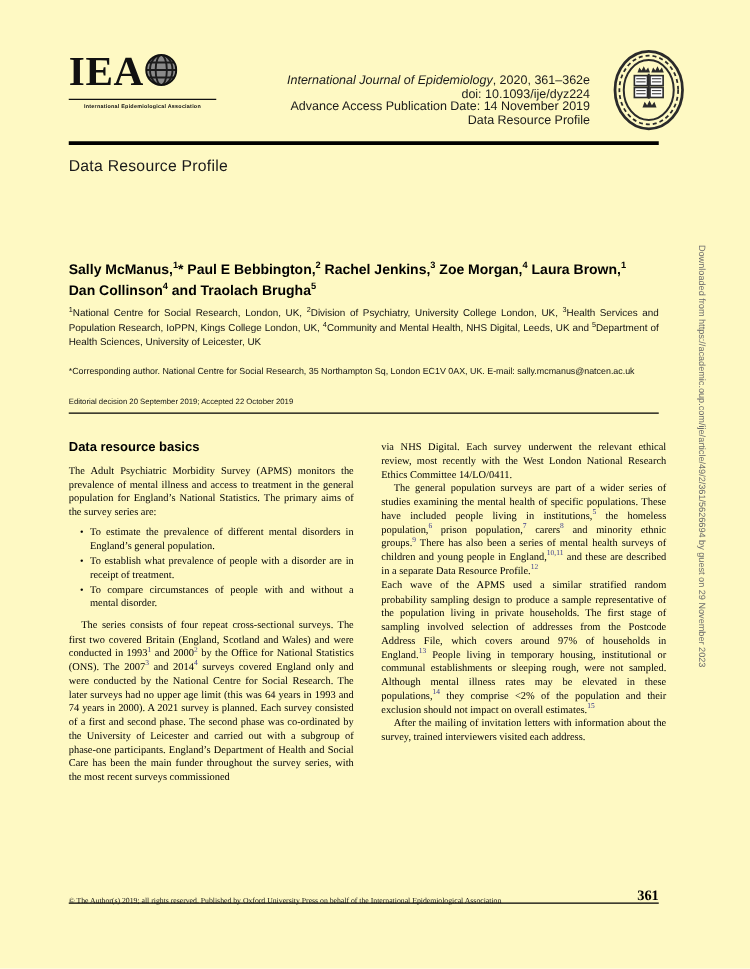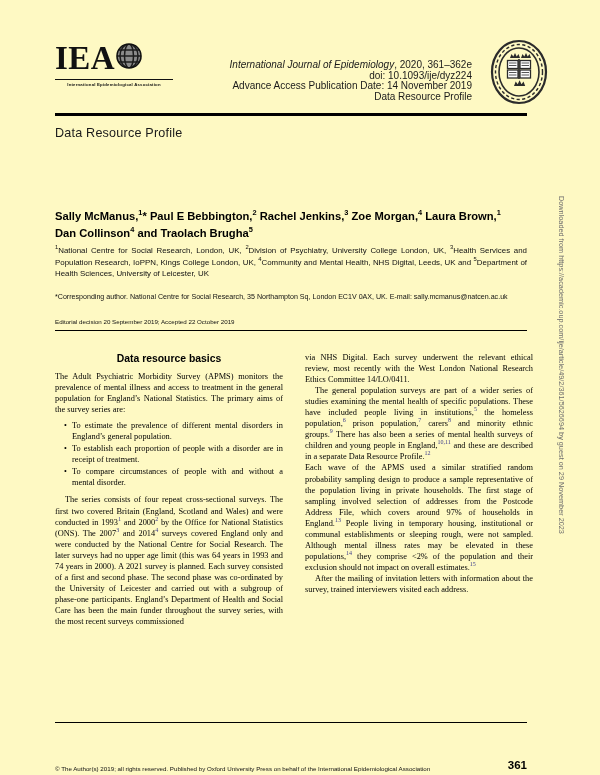--- a/index.html
+++ b/index.html
@@ -194,21 +194,21 @@
   }
   .col-left  { left: 55px; }
   .col-right { left: 305px; }
 
   .sec-head {
     font-family: "Liberation Sans", sans-serif;
     font-size: 10.4px;
     font-weight: bold;
     line-height: 13px;
     margin: 0 0 6px 0;
-    text-align: center;
+    text-align: left;
     color: #000;
   }
   .sec-head.spaced { margin-top: 22px; }
 
   .col p {
     margin: 0;
     text-indent: 0;
   }
   .col p.indent { text-indent: 10px; }
 
@@ -243,23 +243,23 @@
     position: absolute;
     left: 55px;
     top: 722px;
     width: 472px;
     height: 0.7px;
     background: #000;
   }
   .footer {
     position: absolute;
     left: 55px;
-    top: 764px;
-    width: 472px;
-    font-family: Liberation Sans, sans-serif;
+    top: 716px;
+    width: 472px;
+    font-family: Liberation Serif, serif;
     font-size: 6.2px;
     line-height: 9px;
     color: #111;
   }
   .footer .pageno {
     position: absolute;
     right: 0;
     top: -3px;
     font-size: 11.5px;
     font-weight: bold;
@@ -357,21 +357,21 @@
   <div class="corresponding">*Corresponding author. National Centre for Social Research, 35 Northampton Sq, London EC1V 0AX, UK. E-mail: sally.mcmanus@natcen.ac.uk</div>
 
   <div class="editorial">Editorial decision 20 September 2019; Accepted 22 October 2019</div>
   <div class="editorial-rule"></div>
 
   <div class="col col-left">
     <h2 class="sec-head">Data resource basics</h2>
     <p>The Adult Psychiatric Morbidity Survey (APMS) monitors the prevalence of mental illness and access to treatment in the general population for England’s National Statistics. The primary aims of the survey series are:</p>
     <ul>
         <li>To estimate the prevalence of different mental disorders in England’s general population.</li>
-        <li>To establish each proportion of people with a disorder are in receipt of treatment.</li>
+        <li>To establish what prevalence of people with a disorder are in receipt of treatment.</li>
         <li>To compare circumstances of people with and without a mental disorder.</li>
       </ul>
     <p class="indent">The series consists of four repeat cross-sectional surveys. The first two covered Britain (England, Scotland and Wales) and were conducted in 1993<sup class="cit">1</sup> and 2000<sup class="cit">2</sup> by the Office for National Statistics (ONS). The 2007<sup class="cit">3</sup> and 2014<sup class="cit">4</sup> surveys covered England only and were conducted by the National Centre for Social Research. The later surveys had no upper age limit (this was 64 years in 1993 and 74 years in 2000). A 2021 survey is planned. Each survey consisted of a first and second phase. The second phase was co-ordinated by the University of Leicester and carried out with a subgroup of phase-one participants. England’s Department of Health and Social Care has been the main funder throughout the survey series, with the most recent surveys commissioned</p>
   </div>
 
   <div class="col col-right">
     <p>via NHS Digital. Each survey underwent the relevant ethical review, most recently with the West London National Research Ethics Committee 14/LO/0411.</p>
     <p class="indent">The general population surveys are part of a wider series of studies examining the mental health of specific populations. These have included people living in institutions,<sup class="cit">5</sup> the homeless population,<sup class="cit">6</sup> prison population,<sup class="cit">7</sup> carers<sup class="cit">8</sup> and minority ethnic groups.<sup class="cit">9</sup> There has also been a series of mental health surveys of children and young people in England,<sup class="cit">10,11</sup> and these are described in a separate Data Resource Profile.<sup class="cit">12</sup></p>
     <p>Each wave of the APMS used a similar stratified random probability sampling design to produce a sample representative of the population living in private households. The first stage of sampling involved selection of addresses from the Postcode Address File, which covers around 97% of households in England.<sup class="cit">13</sup> People living in temporary housing, institutional or communal establishments or sleeping rough, were not sampled. Although mental illness rates may be elevated in these populations,<sup class="cit">14</sup> they comprise &lt;2% of the population and their exclusion should not impact on overall estimates.<sup class="cit">15</sup></p>
     <p class="indent">After the mailing of invitation letters with information about the survey, trained interviewers visited each address.</p>

